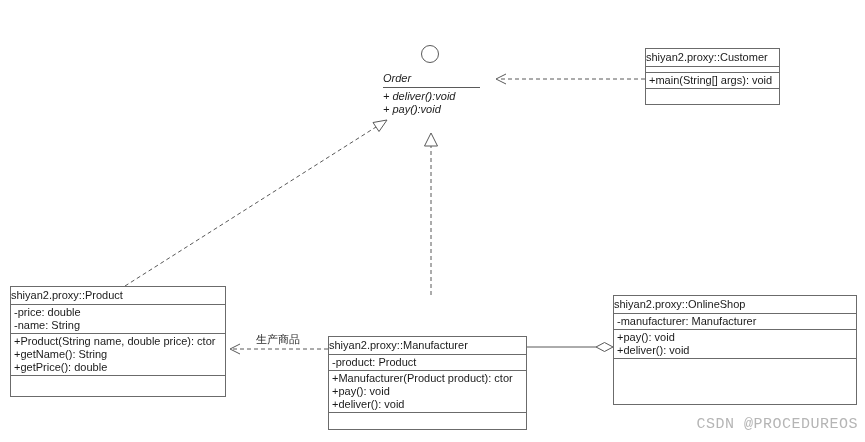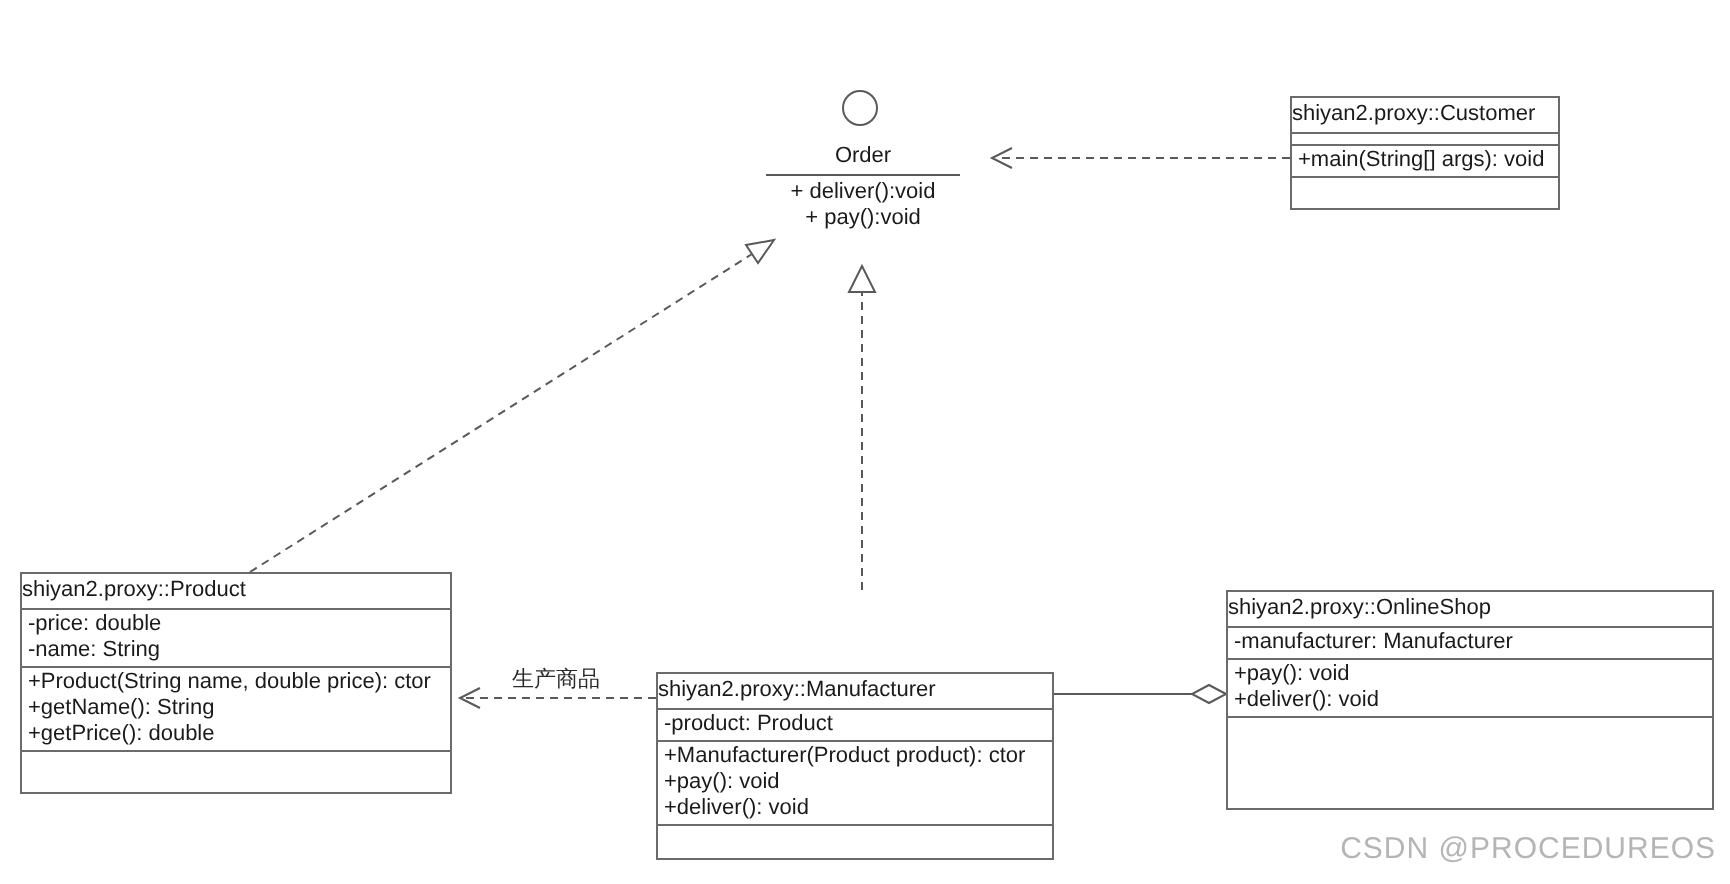--- a/index.html
+++ b/index.html
@@ -58,21 +58,21 @@
     box-sizing: border-box;
     border: 1px solid #5a5a5a;
     border-radius: 50%;
     background: #ffffff;
   }
   .iface-block {
     position: absolute;
     left: 383px; top: 70px;
     width: 97px;
     font-size: 11px;
-    text-align: center;
+    font-style: italic;
   }
   .iface-name {
     height: 17px;
     line-height: 16px;
     border-bottom: 1px solid #5a5a5a;
   }
   .iface-ops { padding-top: 2px; line-height: 13px; }
   
   .edge-label {
     position: absolute;
@@ -81,20 +81,21 @@
     color: #2b2b2b;
     white-space: nowrap;
   }
   .watermark {
     position: absolute;
     right: 7px; bottom: 9px;
     font-size: 15px;
     letter-spacing: 0.5px;
     color: #b5b5b5;
     white-space: nowrap;
+    font-family: Liberation Mono, monospace;
   }
 </style>
 </head>
 <body>
 
 <div class="canvas">
 
   <svg class="edges-svg" viewBox="0 0 865 442" xmlns="http://www.w3.org/2000/svg">
 
     <g stroke="#595959" stroke-width="1" fill="none">

